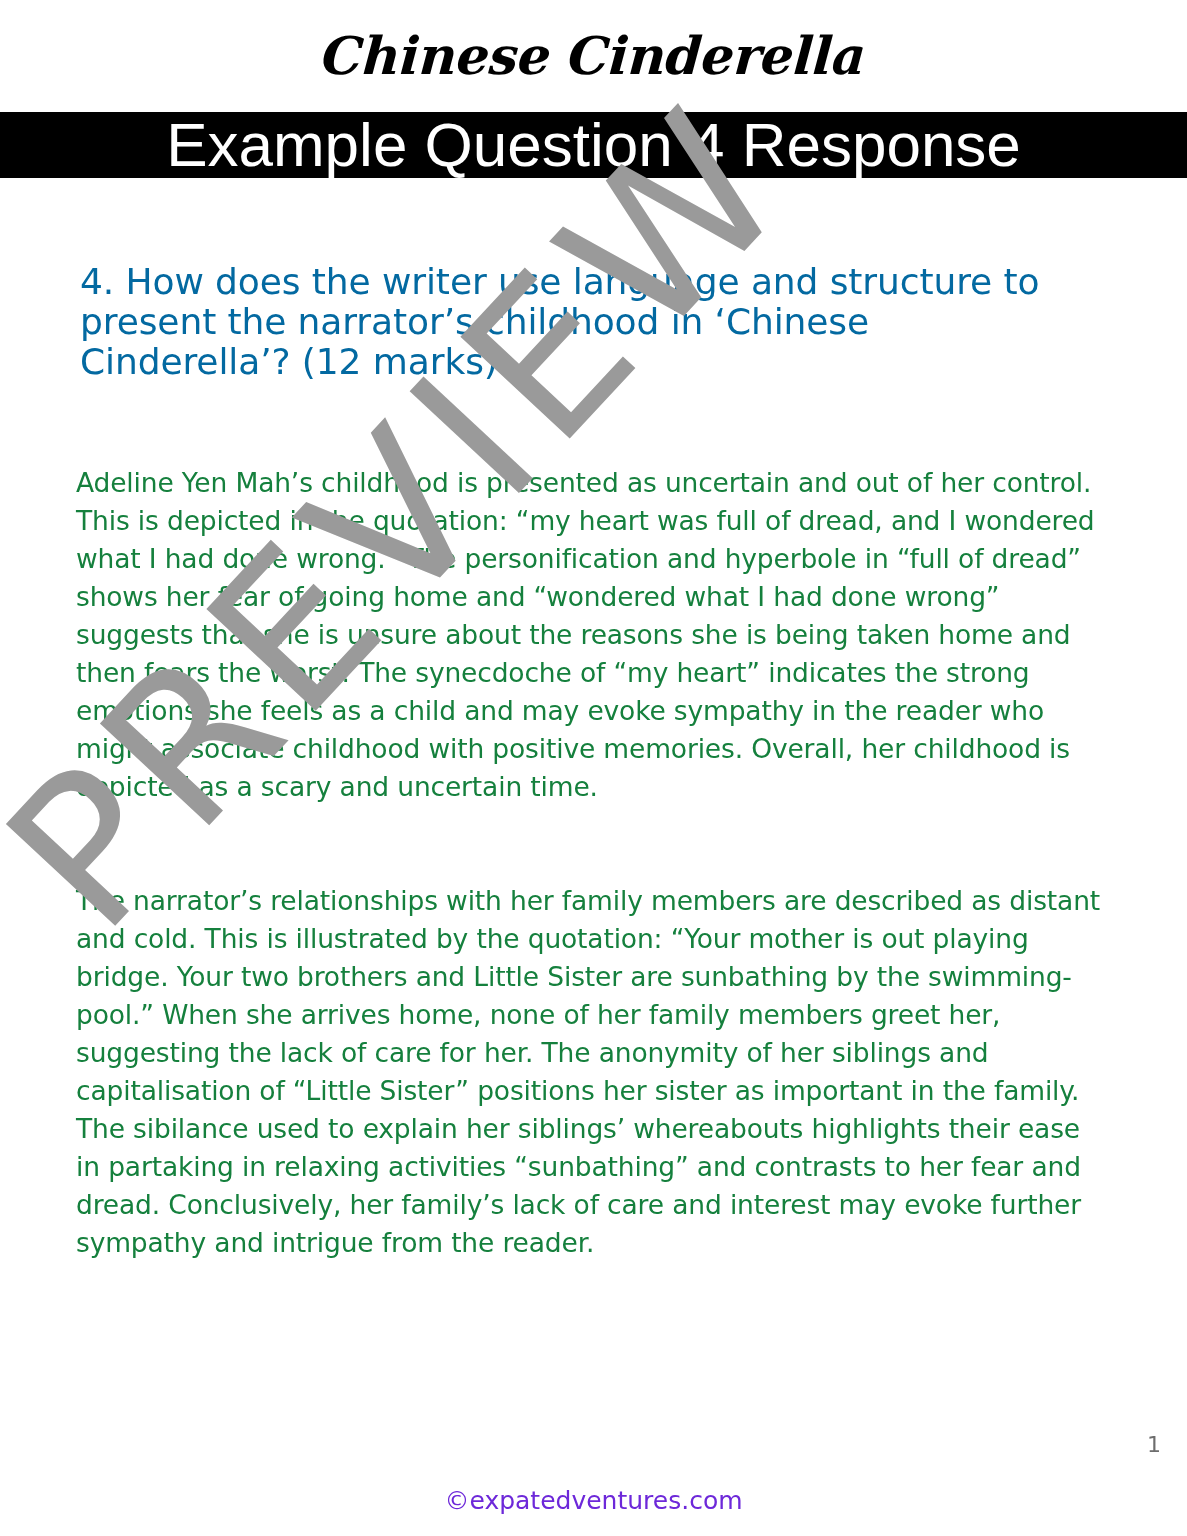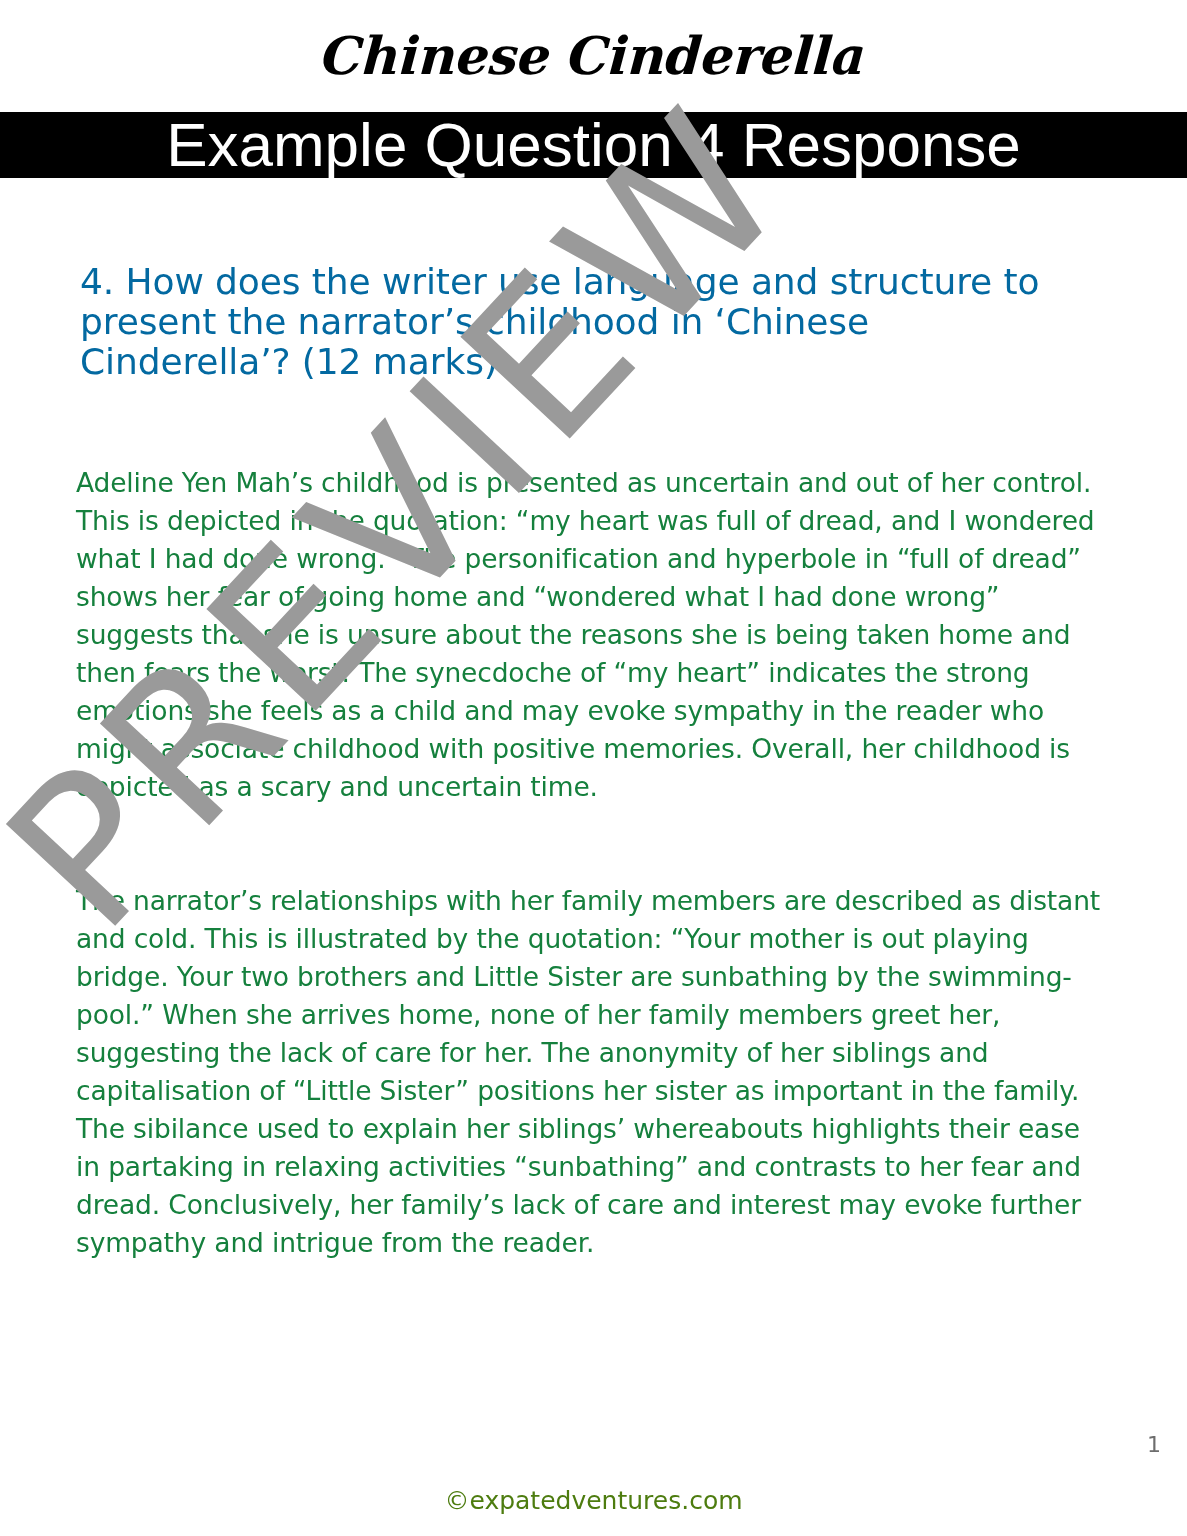--- a/index.html
+++ b/index.html
@@ -131,21 +131,21 @@
     z-index: 8;
   }
   #footer {
     position: absolute;
     left: 0;
     top: 1486px;
     width: 1187px;
     text-align: center;
     font-family: "DejaVu Sans", sans-serif;
     font-size: 25px;
-    color: #4d7c0f;
+    color: #6d28d9;
     z-index: 8;
   }
 </style>
 </head>
 <body>
 
 <div id="masthead">
   <div id="book-title">Chinese Cinderella</div>
 </div>
 

